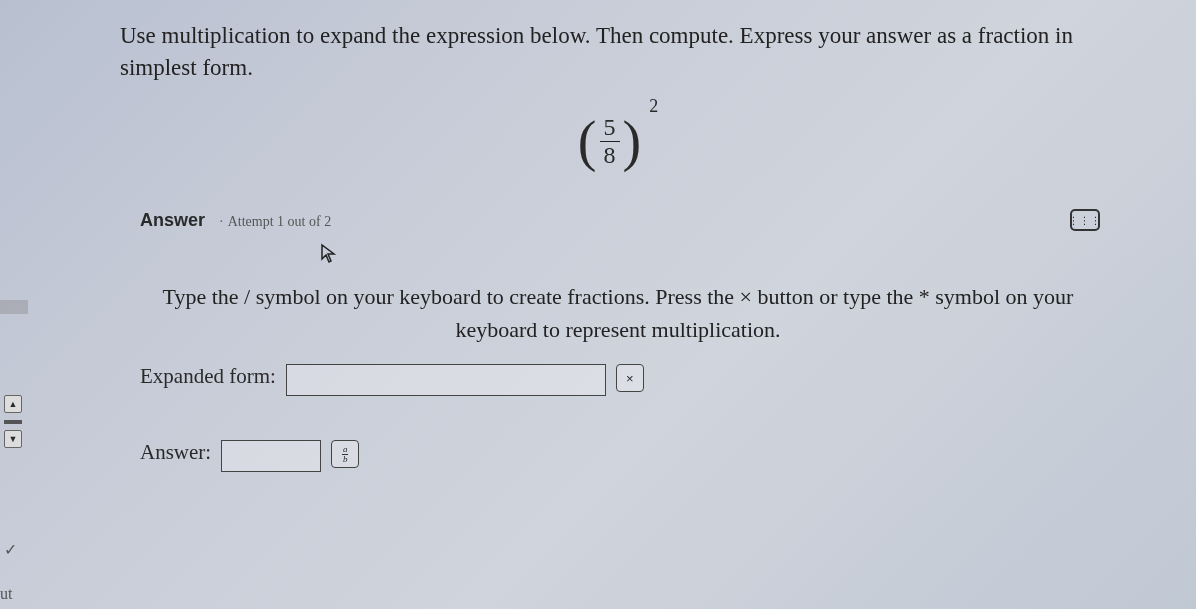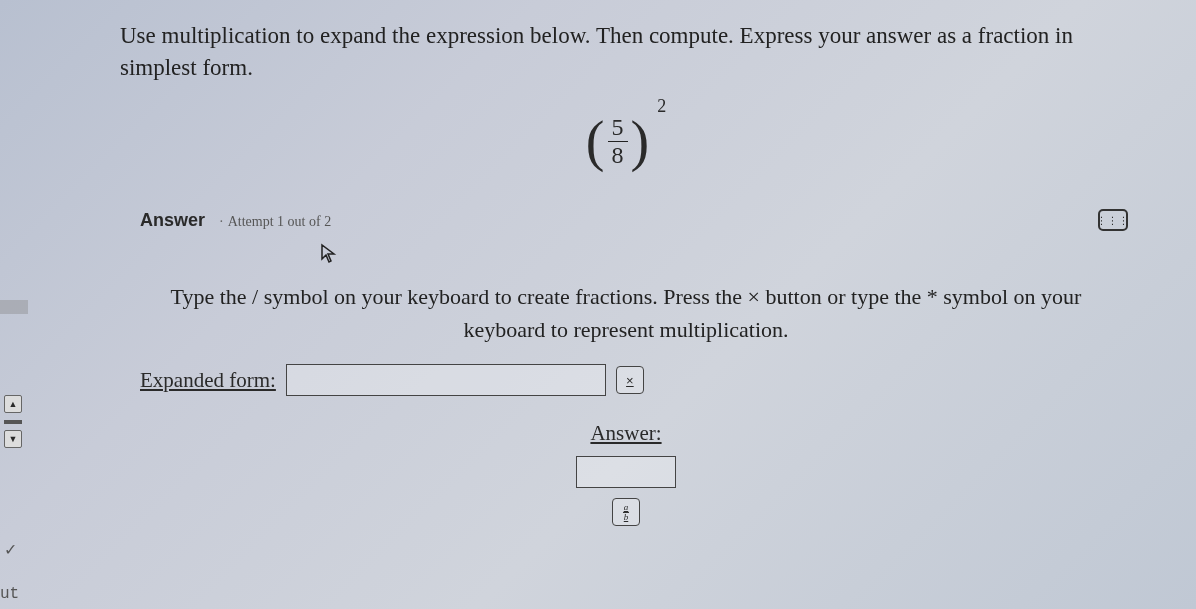--- a/index.html
+++ b/index.html
@@ -52,28 +52,28 @@
     left: 4px;
     font-size: 16px;
     color: #555;
   }
   .rail-ut {
     position: absolute;
     left: 0;
     bottom: 6px;
     font-size: 16px;
     color: #555;
-    font-family: Liberation Mono, monospace;
+    font-family: Liberation Serif, serif;
     margin-top: 48px;
   }
   .content {
     position: absolute;
     left: 120px;
     top: 20px;
-    right: 64px;
+    right: 80px;
   }
   .question-text {
     font-size: 23px;
     line-height: 1.4;
     color: #222;
     margin-bottom: 30px;
   }
   .math-expr {
     text-align: center;
     margin: 24px 0 40px 0;
@@ -102,21 +102,21 @@
     font-size: 18px;
     vertical-align: top;
     position: relative;
     top: -18px;
     margin-left: 2px;
   }
   .answer-header {
     display: flex;
     align-items: center;
     justify-content: space-between;
-    margin: 10px 4px 12px 20px;
+    margin: 10px 16px 12px 20px;
     gap: 44px;
   }
   .answer-header-left {
     display: flex;
     align-items: baseline;
     gap: 10px;
   }
   .answer-label {
     font-weight: bold;
     font-size: 18px;
@@ -146,24 +146,22 @@
   }
   .instruction-text {
     font-size: 22px;
     line-height: 1.5;
     margin: 6px 20px 18px 20px;
     color: #222;
     text-align: center;
   }
   .form-row {
     display: flex;
-    align-items: center;
     margin: 14px 20px;
     gap: 10px;
-    text-decoration: underline;
   }
   .form-label {
     font-size: 21px;
   }
   .text-input {
     border: 1.5px solid #444;
     background: rgba(255,255,255,0.25);
     height: 32px;
     padding: 2px 6px;
     font-size: 16px;
@@ -238,21 +236,21 @@
   </div>
 
   <p class="instruction-text">Type the / symbol on your keyboard to create fractions. Press the × button or type the * symbol on your keyboard to represent multiplication.</p>
 
   <div class="form-row">
     <span class="form-label">Expanded form:</span>
     <input type="text" class="text-input expanded-input" value="" style="">
     <div class="small-btn">×</div>
   </div>
 
-  <div class="form-row" style="margin-top:25px;flex-direction:column;">
+  <div class="form-row" style="margin-top:44px;">
     <span class="form-label">Answer:</span>
     <input type="text" class="text-input answer-input" value="" style="">
     <div class="small-btn">
       <span class="small-frac">
         <span class="n">a</span>
         <span>b</span>
       </span>
     </div>
   </div>
 

